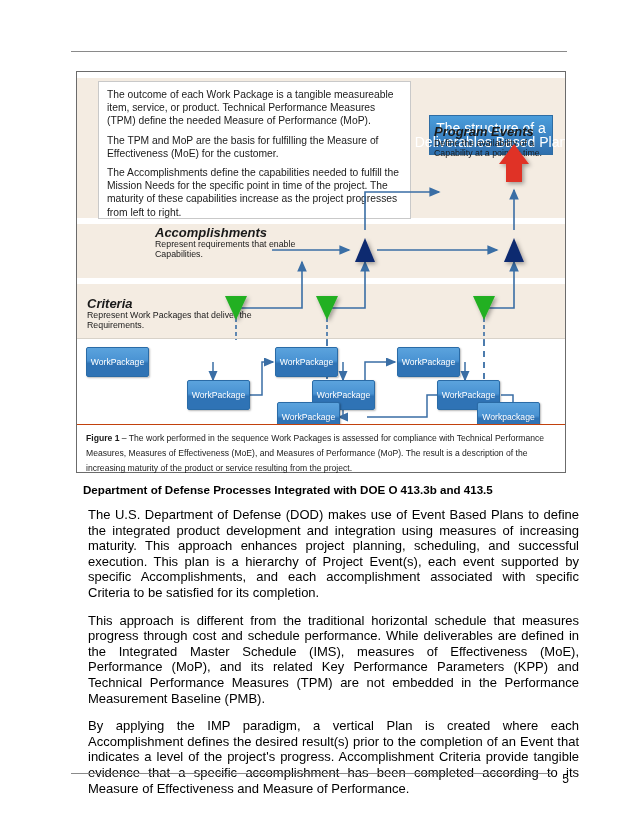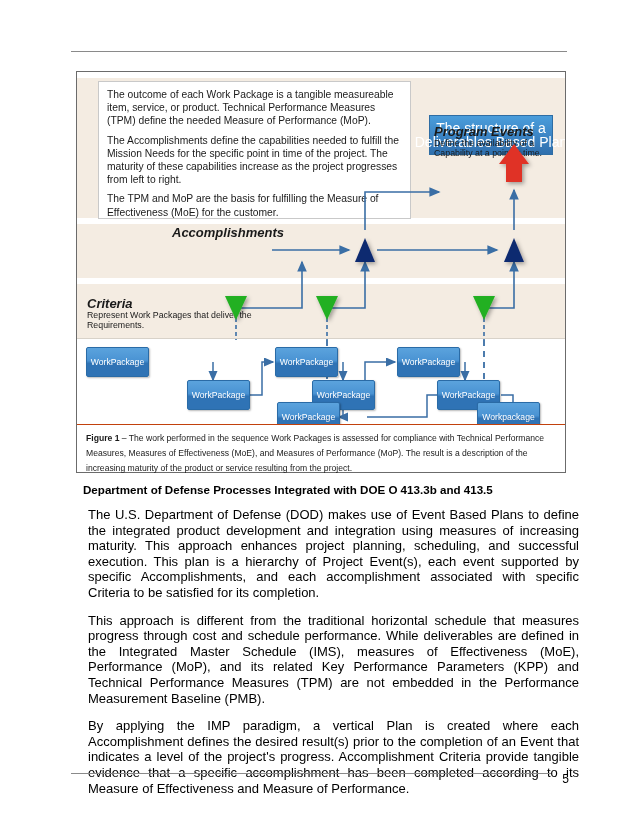--- a/index.html
+++ b/index.html
@@ -135,21 +135,21 @@
     line-height: 10.6px;
     color: #1a1a1a;
   }
   .lbl .hd {
     font-weight: bold;
     font-style: italic;
     display: block;
     font-size: 13px;
   }
   .lbl-events   { left: 357px; top: 55px;  width: 122px; }
-  .lbl-accomp   { left: 95px;  top: 156px; width: 165px; }
+  .lbl-accomp   { left: 78px;  top: 156px; width: 165px; }
   .lbl-criteria { left: 10px;  top: 227px; width: 175px; }
 
   
   .connectors {
     position: absolute;
     left: 0; top: 0;
     width: 488px; height: 352px;
     pointer-events: none;
   }
 
@@ -223,36 +223,37 @@
 
     <div class="diagram">
 
       <div class="band band-events"></div>
       <div class="band band-accomp"></div>
       <div class="band band-criteria"></div>
       <div class="band-divider" style="top:266px;"></div>
 
       <div class="callout">
         <p>The outcome of each Work Package is a tangible measureable item, service, or product. Technical Performance Measures (TPM) define the needed Measure of Performance (MoP).</p>
+        <p>The TPM and MoP are the basis for fulfilling the Measure of Effectiveness (MoE) for the customer.</p>
         <p>The Accomplishments define the capabilities needed to fulfill the Mission Needs for the specific point in time of the project. The maturity of these capabilities increase as the project progresses from left to right.</p>
-        <p>The TPM and MoP are the basis for fulfilling the Measure of Effectiveness (MoE) for the customer.</p>
       </div>
 
       <div class="title-bar">
         <span>The structure of a</span>
         <span>Deliverables Based Plan</span>
       </div>
 
       <div class="lbl lbl-events">
         <span class="hd">Program Events</span>
         <span>Define the availability of a Capability at a point in time.</span>
       </div>
 
       <div class="lbl lbl-accomp">
         <span class="hd">Accomplishments</span>
+        <span>Represent requirements that enable Capabilities.</span>
       </div>
 
       <div class="lbl lbl-criteria">
         <span class="hd">Criteria</span>
         <span>Represent Work Packages that deliver the Requirements.</span>
       </div>
 
       <svg class="connectors" viewBox="0 0 488 352">
         <defs>
           <marker id="arrB" markerWidth="7" markerHeight="7" refX="6" refY="3" orient="auto">

